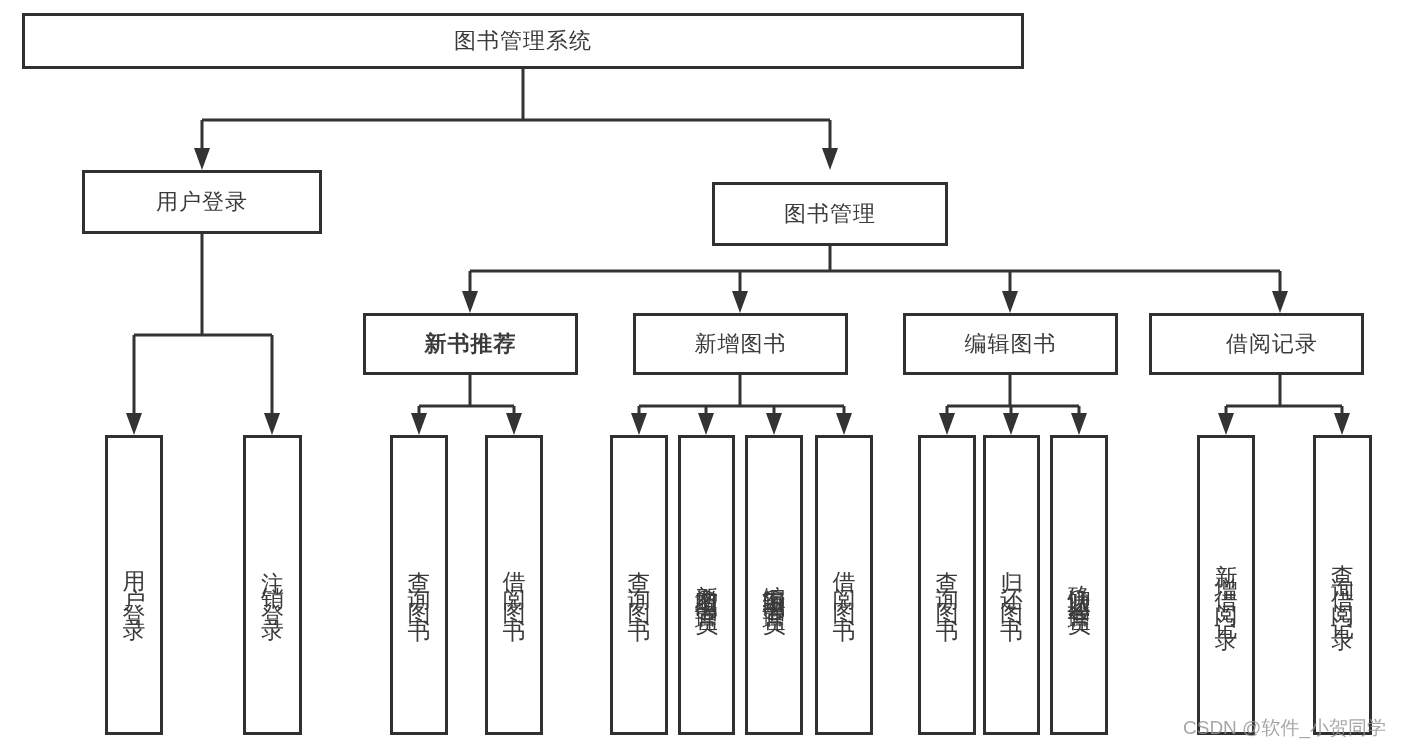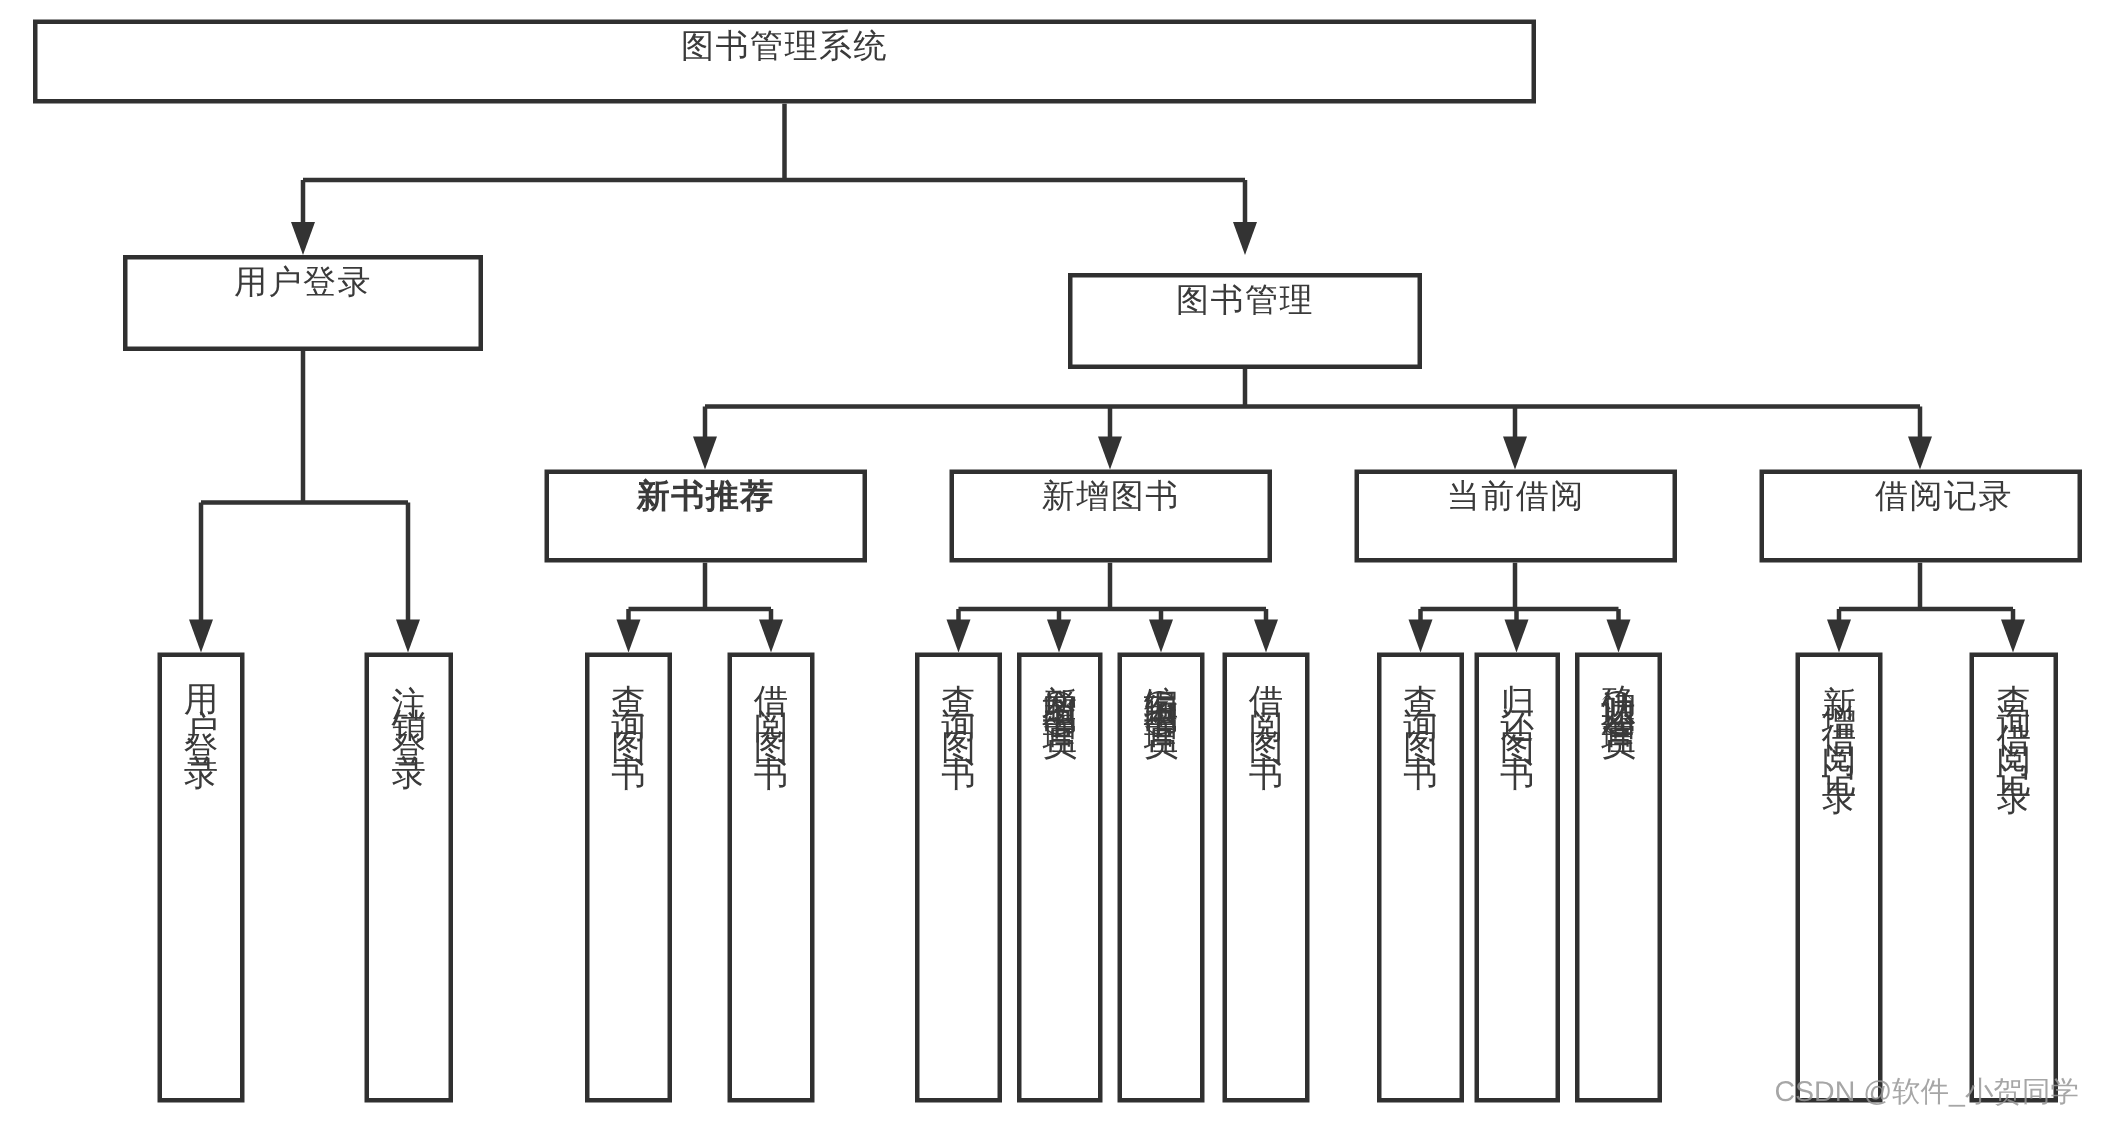--- a/index.html
+++ b/index.html
@@ -19,21 +19,21 @@
     position: absolute;
     left: 0;
     top: 0;
   }
   .node {
     position: absolute;
     background: #ffffff;
     border: 3px solid #303030;
     box-sizing: border-box;
     display: flex;
-    align-items: flex-start;
+    align-items: center;
     justify-content: center;
     color: #3a3a3a;
   }
   .node.h {
     font-size: 22px;
     letter-spacing: 1px;
   }
   .node.v {
     font-size: 23px;
   }
@@ -116,23 +116,23 @@
     <span>图书管理</span>
   </div>
 
   <div class="node h" style="left:363px; top:313px; width:215px; height:62px;font-weight:bold;">
     <span>新书推荐</span>
   </div>
   <div class="node h" style="left:633px; top:313px; width:215px; height:62px;">
     <span>新增图书</span>
   </div>
   <div class="node h" style="left:903px; top:313px; width:215px; height:62px;">
-    <span>当前借阅</span>
+    <span>编辑图书</span>
   </div>
-  <div class="node h" style="left:1173px; top:313px; width:215px; height:62px;padding-left:31px;">
+  <div class="node h" style="left:1149px; top:313px; width:215px; height:62px;padding-left:31px;">
     <span>借阅记录</span>
   </div>
 
   <div class="node v" style="left:105px; top:435px; width:58px; height:300px;">
     <span class="vtext">用户登录</span>
   </div>
   <div class="node v" style="left:243px; top:435px; width:59px; height:300px;">
     <span class="vtext">注销登录</span>
   </div>
 

